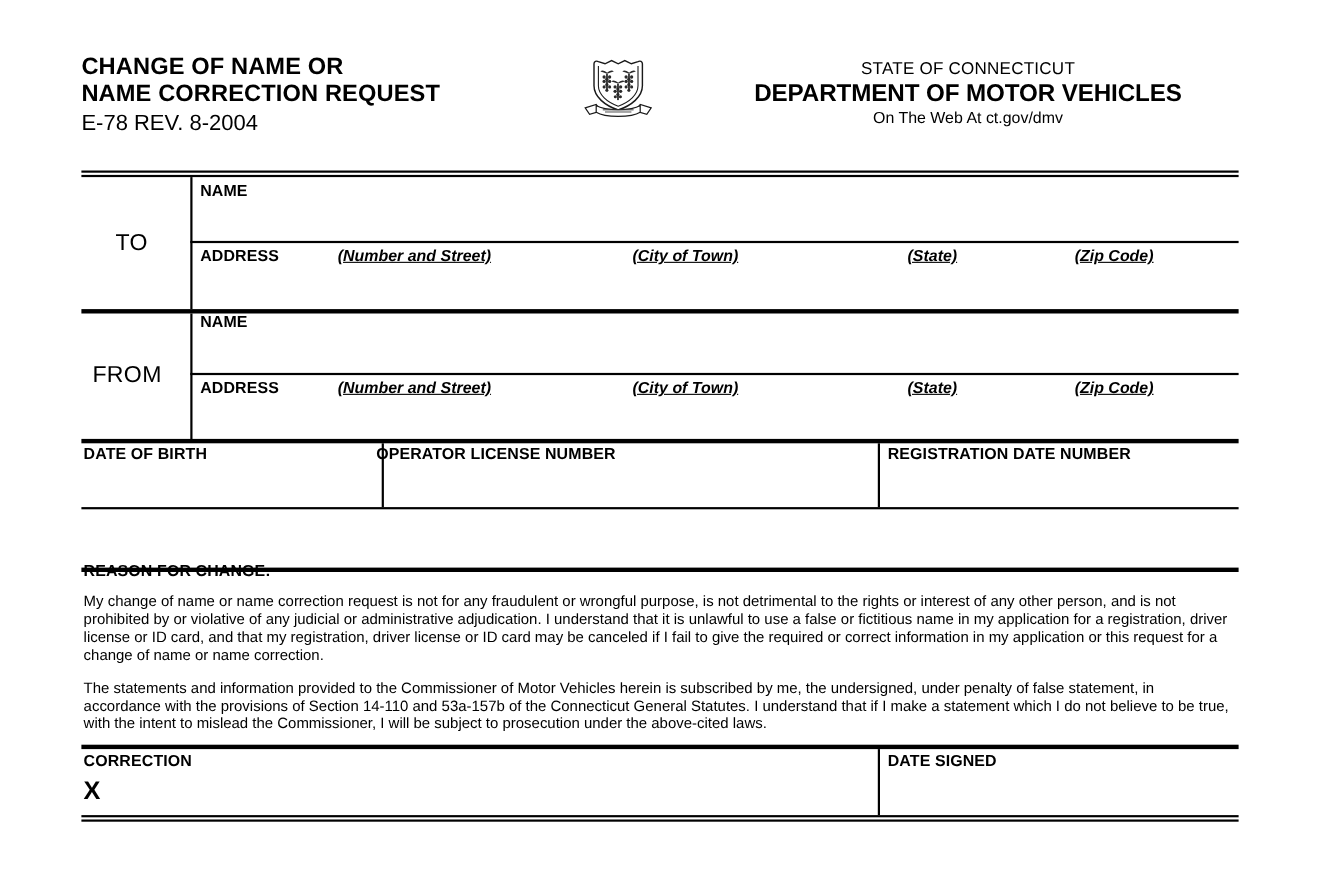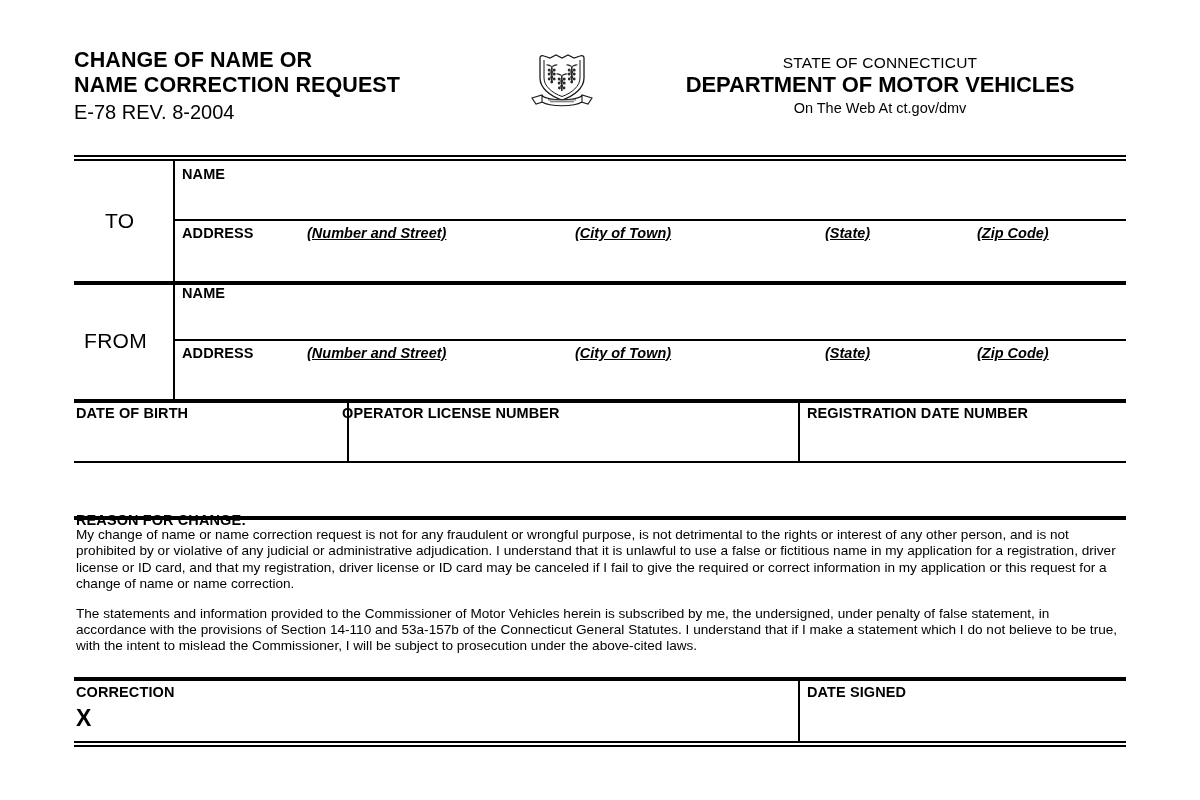--- a/index.html
+++ b/index.html
@@ -133,20 +133,21 @@
     white-space: nowrap;
   }
 
   
   .legal {
     position: absolute;
     left: 2px;
     width: 1046px;
     font-size: 13.6px;
     line-height: 16.4px;
+    margin-top: 12px;
   }
   .legal p {
     margin: 0;
   }
   .legal p + p {
     margin-top: 13px;
   }
 
   
   .sig-x {

